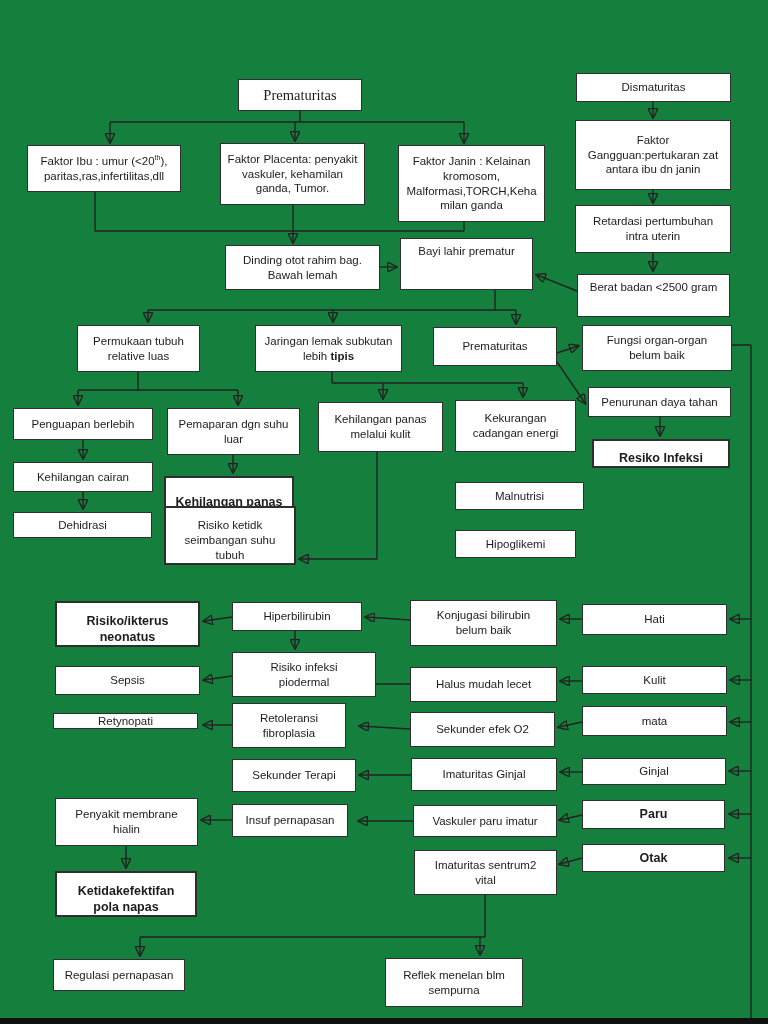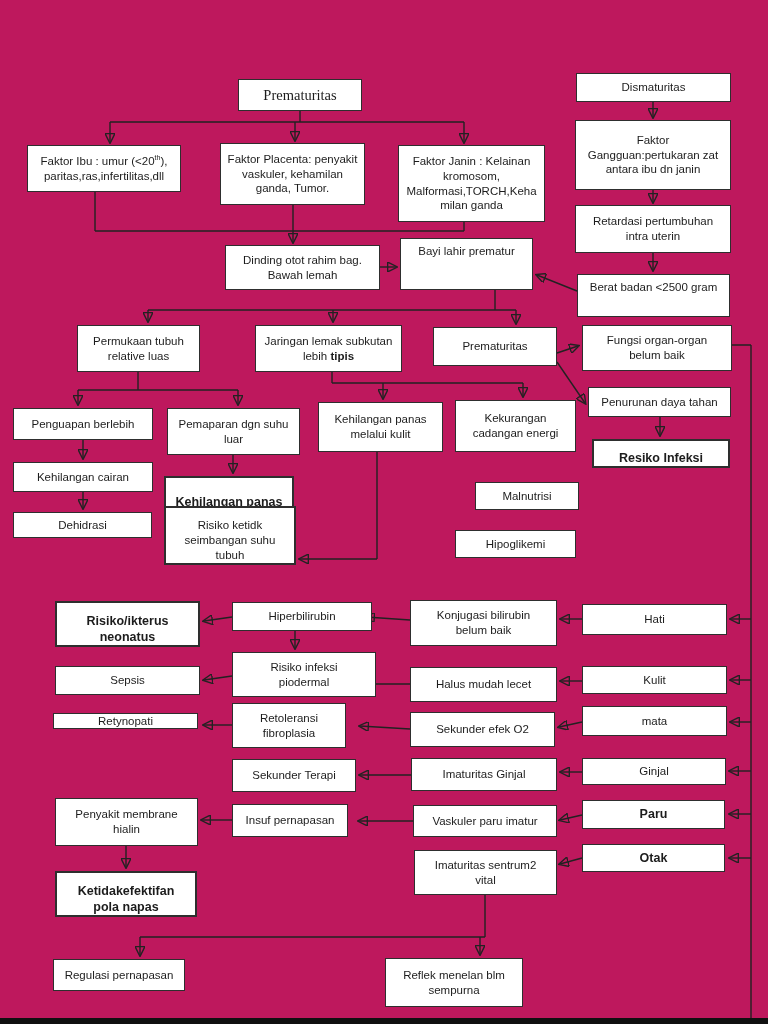--- a/index.html
+++ b/index.html
@@ -1,17 +1,17 @@
 <!DOCTYPE html>
 <html><head>
 <meta charset="utf-8">
 <style>
   html,body{margin:0;padding:0;background:#e8e8e8;}
   .page{
-    position:relative;width:768px;height:1024px;background:#be185d;
+    position:relative;width:768px;height:1024px;background:#15803d;
     font-family:"Liberation Sans",sans-serif;color:#1c1c1c;overflow:hidden;
   }
   .wires{position:absolute;left:0;top:0;width:768px;height:1024px;pointer-events:none;}
   .wires path{fill:none;stroke:#222222;stroke-width:1.4;}
   .box{
     position:absolute;display:flex;align-items:center;justify-content:center;
     background:#ffffff;border:1.4px solid #2e2e2e;box-sizing:border-box;
     font-size:11.5px;line-height:1.3;
   }
   .box .lbl{white-space:pre-line;text-align:center;display:block;width:100%;padding:0 3px;}
@@ -174,40 +174,40 @@
       <span class="lbl">Kekurangan
 cadangan energi</span>
     </div>
 
   <div class="box" style="left:13px;top:462px;width:140px;height:30px">
       <span class="lbl">Kehilangan cairan</span>
     </div>
   <div class="box bold thick" style="left:164px;top:476px;width:130px;height:36px">
       <span class="lbl">Kehilangan panas</span>
     </div>
-  <div class="box" style="left:475px;top:482px;width:104px;height:28px">
+  <div class="box" style="left:455px;top:482px;width:129px;height:28px">
       <span class="lbl">Malnutrisi</span>
     </div>
   <div class="box" style="left:13px;top:512px;width:139px;height:26px">
       <span class="lbl">Dehidrasi</span>
     </div>
   <div class="box thick" style="left:164px;top:506px;width:132px;height:59px">
       <span class="lbl">Risiko ketidk
 seimbangan suhu
 tubuh</span>
     </div>
   <div class="box" style="left:455px;top:530px;width:121px;height:28px">
       <span class="lbl">Hipoglikemi</span>
     </div>
 
   <div class="box bold thick" style="left:55px;top:601px;width:145px;height:46px">
       <span class="lbl">Risiko/ikterus
 neonatus</span>
     </div>
-  <div class="box" style="left:232px;top:602px;width:140px;height:29px">
+  <div class="box" style="left:232px;top:602px;width:130px;height:29px">
       <span class="lbl">Hiperbilirubin</span>
     </div>
   <div class="box" style="left:410px;top:600px;width:147px;height:46px">
       <span class="lbl">Konjugasi bilirubin
 belum baik</span>
     </div>
   <div class="box" style="left:582px;top:604px;width:145px;height:31px">
       <span class="lbl">Hati</span>
     </div>
 

